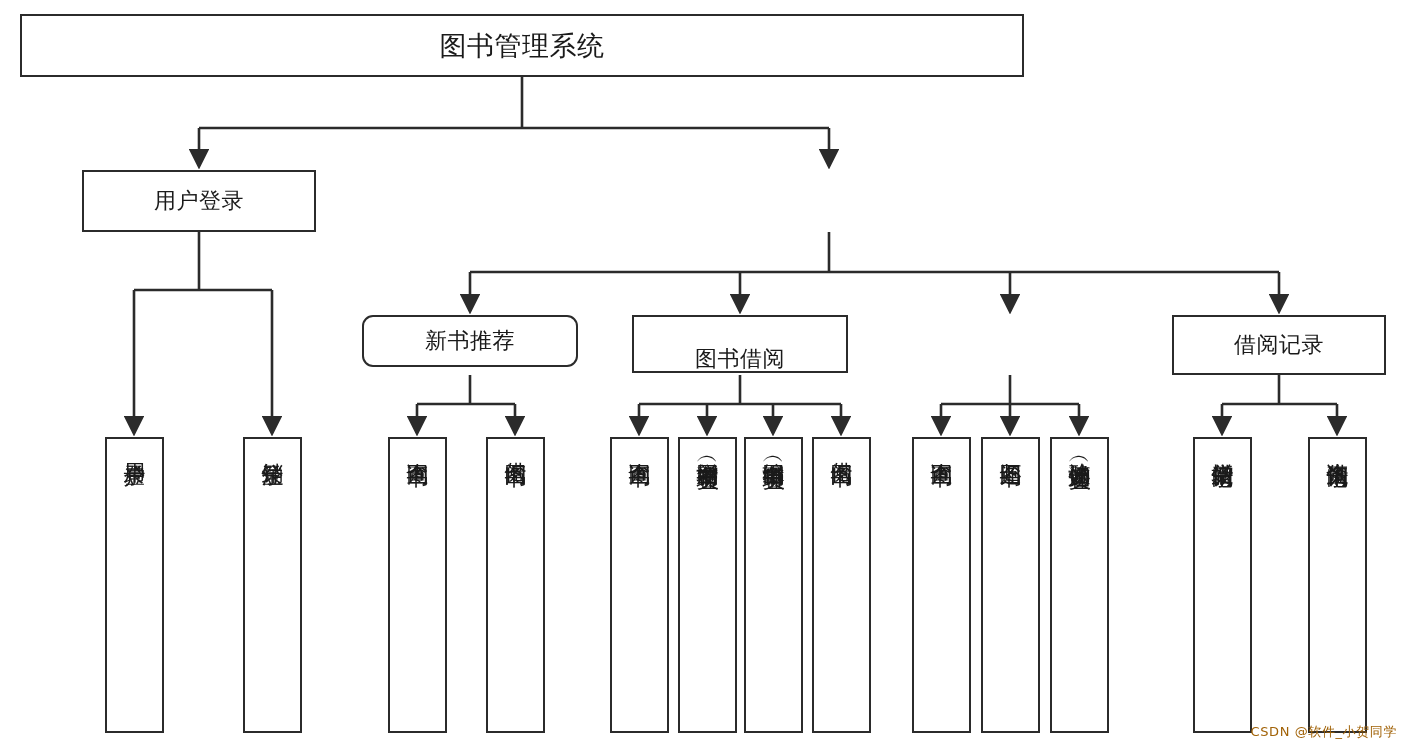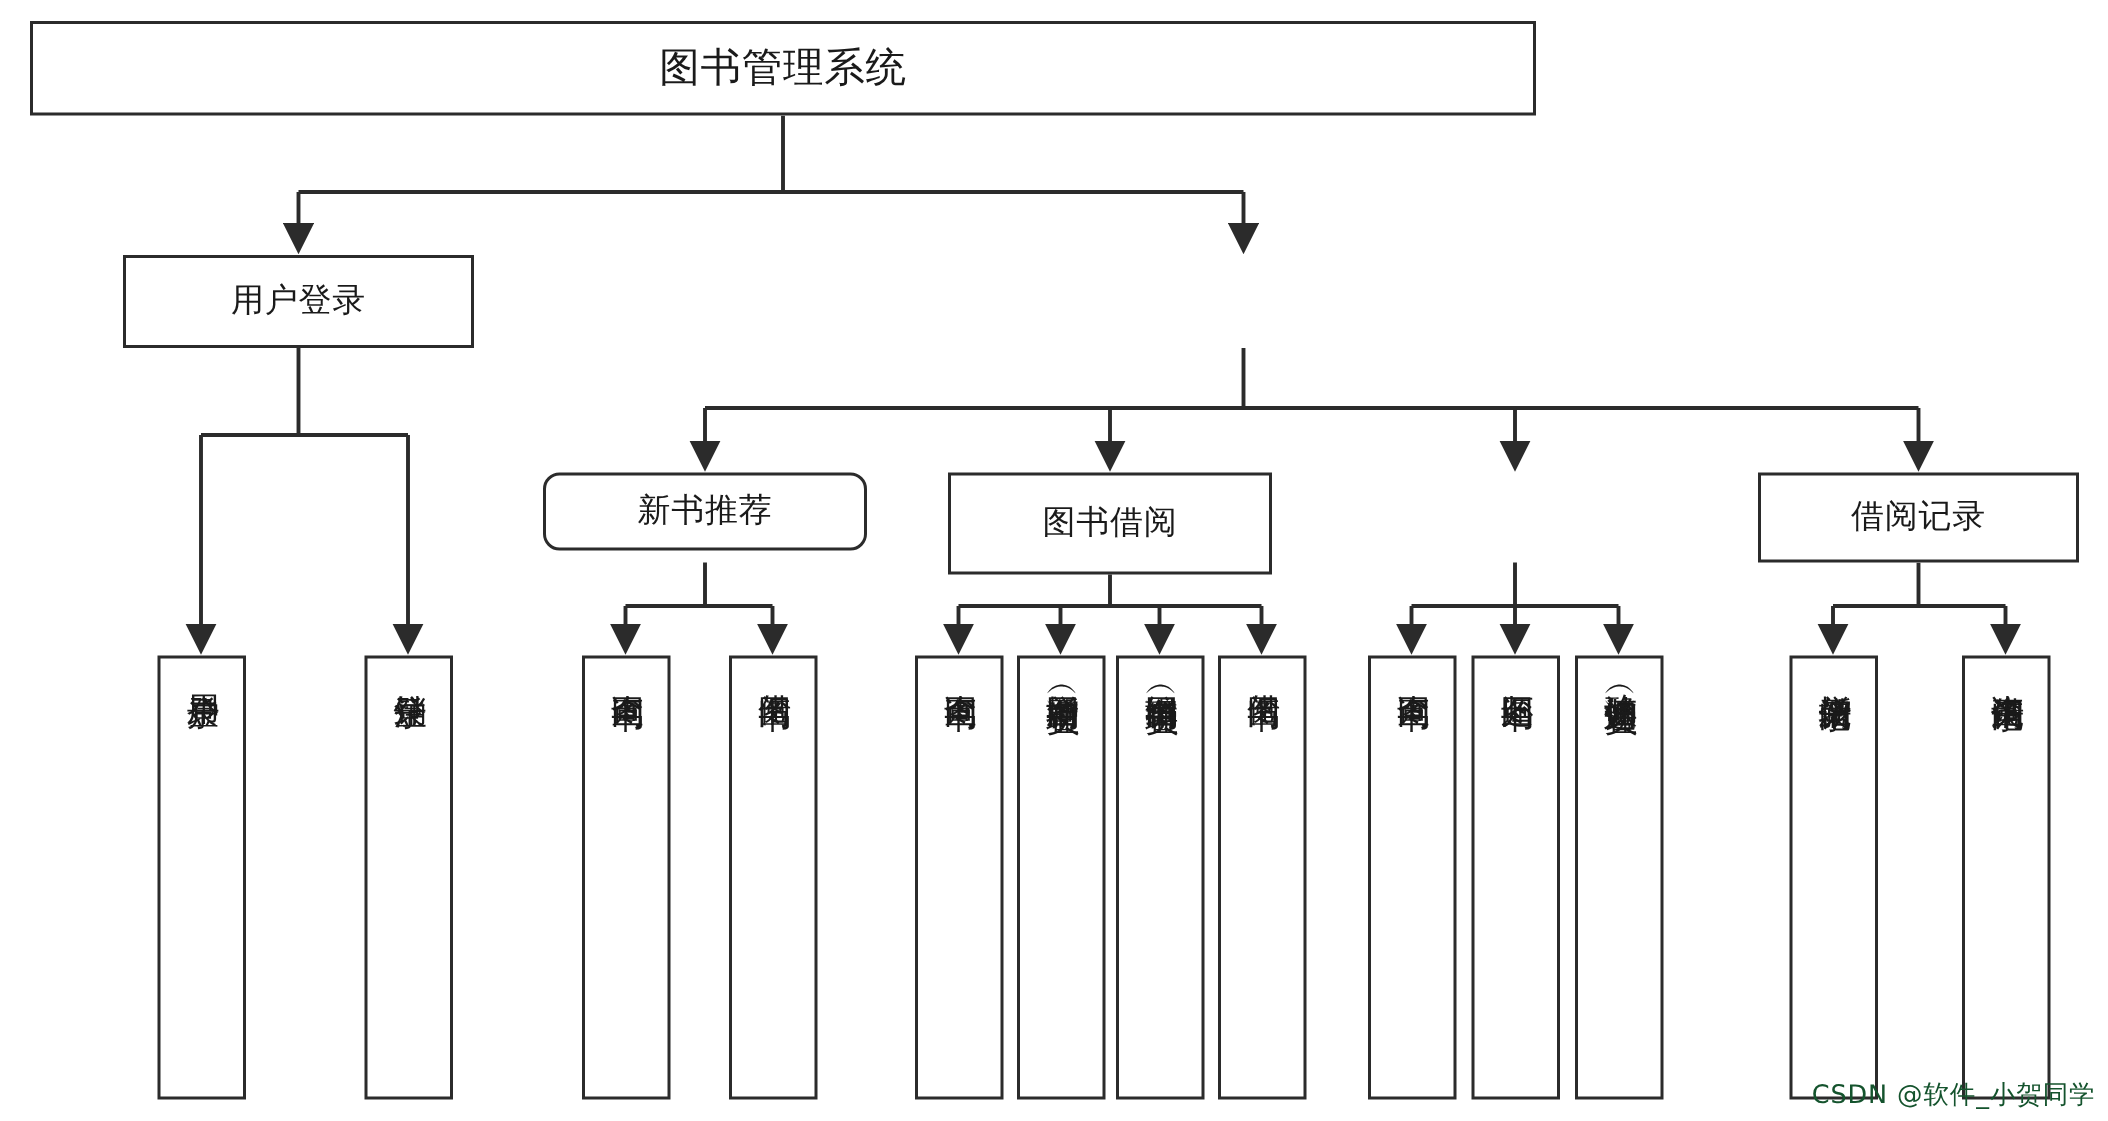--- a/index.html
+++ b/index.html
@@ -60,22 +60,22 @@
     text-orientation: upright;
     font-size: 22px;
     line-height: 1.0;
     letter-spacing: 1px;
     white-space: nowrap;
   }
   .watermark {
     position: absolute;
     right: 8px;
     bottom: 6px;
-    font-size: 17px;
-    color: #14532d;
+    font-size: 13px;
+    color: #a16207;
     letter-spacing: 0.6px;
     z-index: 5;
     white-space: nowrap;
   }
 </style>
 </head>
 <body>
 
 <div id="canvas">
 
@@ -138,21 +138,21 @@
 
   <div class="node h" style="left:82px; top:170px; width:234px; height:62px;">
     <span class="label">用户登录</span>
   </div>
 
 
   <div class="node h" style="left:362px; top:315px; width:216px; height:52px;border-radius:11px;">
     <span class="label">新书推荐</span>
   </div>
 
-  <div class="node h" style="left:632px; top:315px; width:216px; height:68px;">
+  <div class="node h" style="left:632px; top:315px; width:216px; height:58px;align-items:flex-end;">
     <span class="label">图书借阅</span>
   </div>
 
 
   <div class="node h" style="left:1172px; top:315px; width:214px; height:60px;">
     <span class="label">借阅记录</span>
   </div>
 
   <div class="node v" style="left:105px; top:437px; width:59px; height:296px;">
     <span class="label">用户登录</span>

